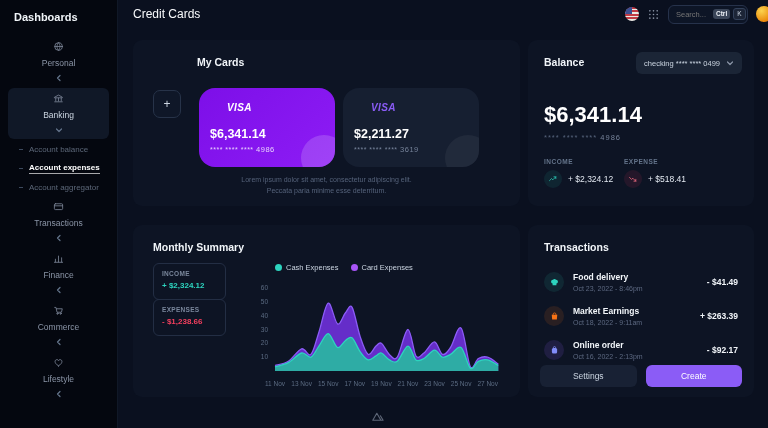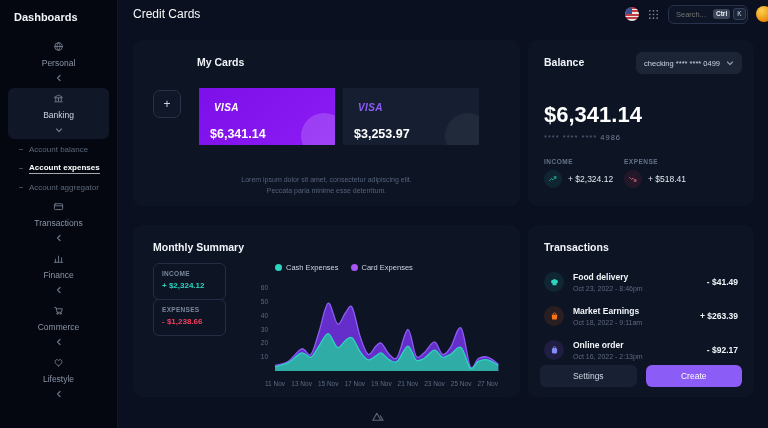--- a/index.html
+++ b/index.html
@@ -45,22 +45,22 @@
   #my-cards{left:133px;top:40px;width:387px;height:166px;}
   #balance{left:528px;top:40px;width:226px;height:166px;}
   #monthly{left:133px;top:225px;width:387px;height:172px;}
   #transactions{left:528px;top:225px;width:226px;height:172px;}
   .panel-title{font-size:10.5px;font-weight:bold;color:#f1f5f9;}
   
   .mc-title{position:absolute;left:20px;top:16px;margin-left:44px;}
   .add-card{position:absolute;left:20px;top:50px;width:26px;height:26px;border:1px solid #273349;
             border-radius:7px;color:#cbd5e1;font-size:12px;display:flex;align-items:center;
             justify-content:center;background:#0f1728;cursor:pointer;}
-  .ccard{position:absolute;top:48px;width:136px;height:57px;border-radius:0;box-sizing:border-box;
-         padding:9px 15px;overflow:hidden;cursor:pointer;}
+  .ccard{position:absolute;top:48px;width:136px;height:79px;border-radius:16px;box-sizing:border-box;
+         padding:9px 28px;overflow:hidden;cursor:pointer;}
   .ccard.purple{left:66px;background:linear-gradient(135deg,#7d0fe8,#8d1cf5);}
   .ccard.dark{left:210px;background:#161f31;}
   .ccard::after{content:"";position:absolute;right:-12px;bottom:-14px;width:46px;height:46px;border-radius:50%;}
   .ccard.purple::after{background:rgba(255,255,255,.17);}
   .ccard.dark::after{background:rgba(255,255,255,.05);}
   .brand{font-size:10px;font-weight:bold;font-style:italic;letter-spacing:.4px;}
   .ccard.purple .brand{color:#ffffff;}
   .ccard.dark .brand{color:#8b5cf6;}
   .camount{position:absolute;left:11px;top:39px;font-size:12.5px;font-weight:bold;color:#fff;}
   .cmask{position:absolute;left:11px;top:57px;font-size:7px;letter-spacing:.5px;}
@@ -264,21 +264,21 @@
   <div class="ccard purple">
     <span class="brand">VISA</span>
     <span class="camount">$6,341.14</span>
     <span class="cmask">
       <span>**** **** ****</span> <span class="l4">4986</span>
     </span>
   </div>
 
   <div class="ccard dark">
     <span class="brand">VISA</span>
-    <span class="camount">$3,253.97</span>
+    <span class="camount">$2,211.27</span>
     <span class="cmask">
       <span>**** **** ****</span> <span class="l4">3619</span>
     </span>
   </div>
 
   <div class="mc-note">
     <div>Lorem ipsum dolor sit amet, consectetur adipiscing elit.</div>
     <div>Peccata paria minime esse deterritum.</div>
   </div>
 </section>

